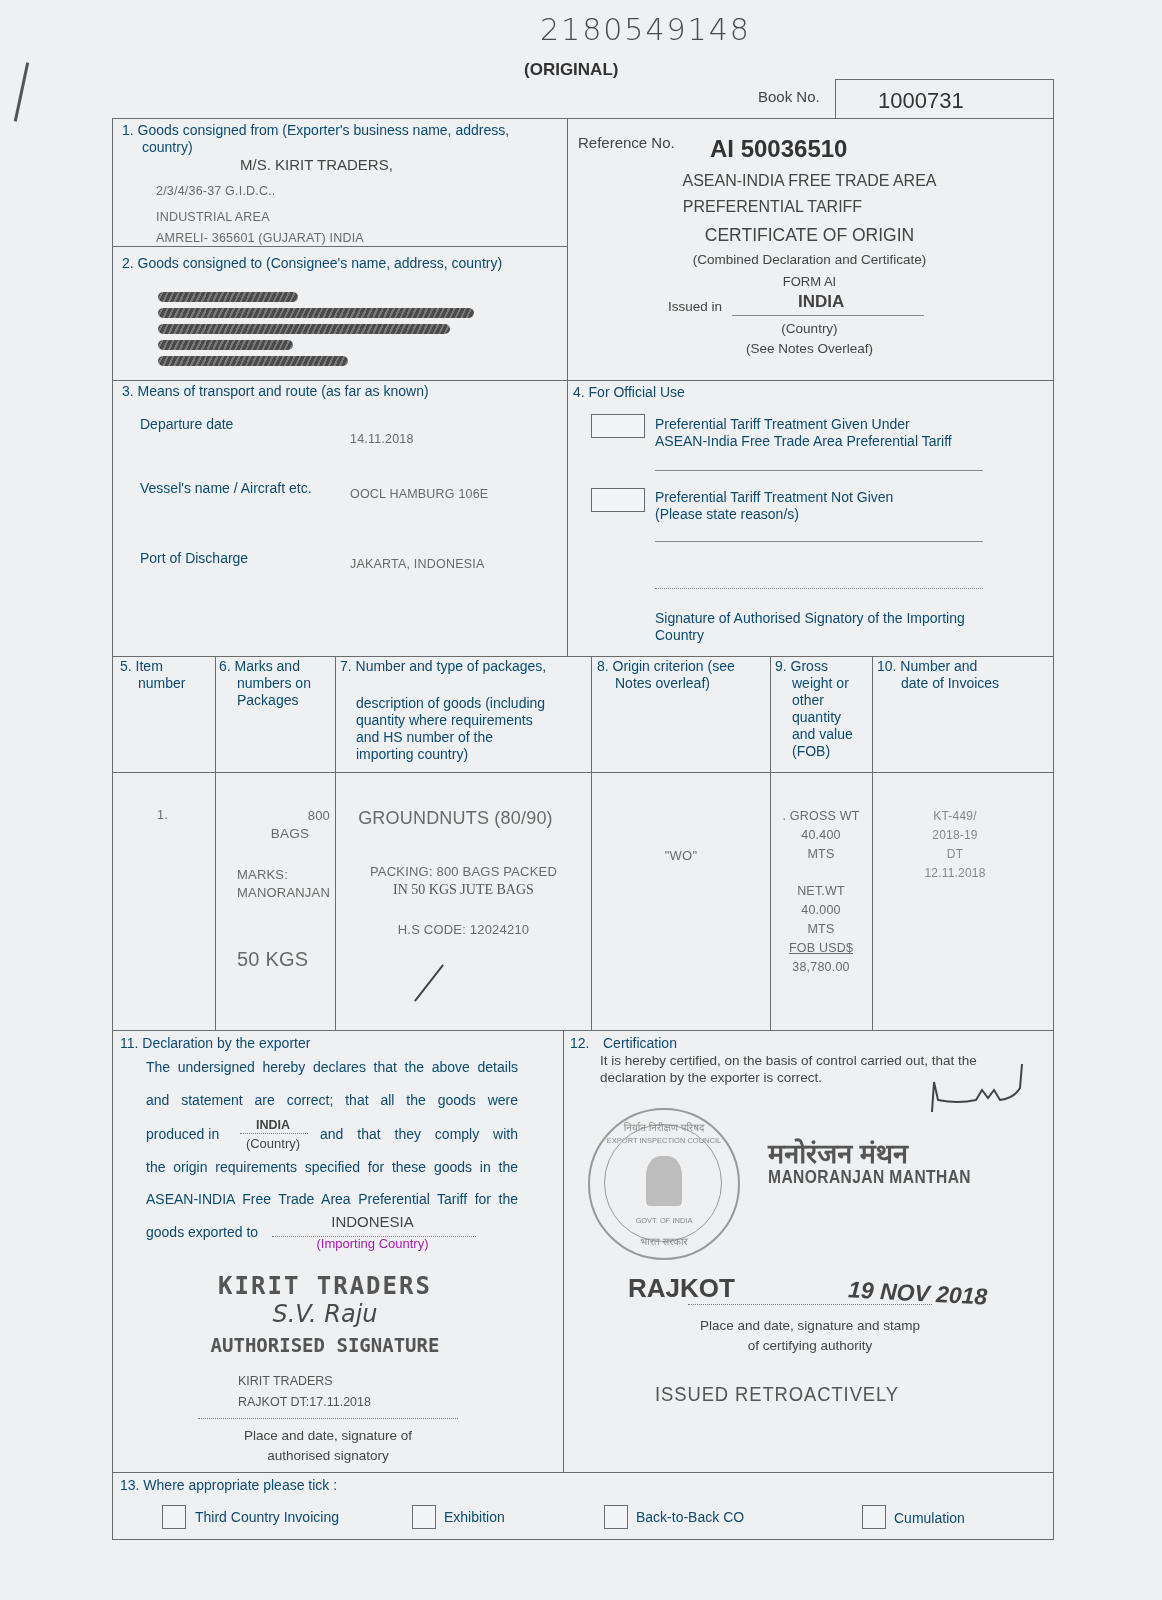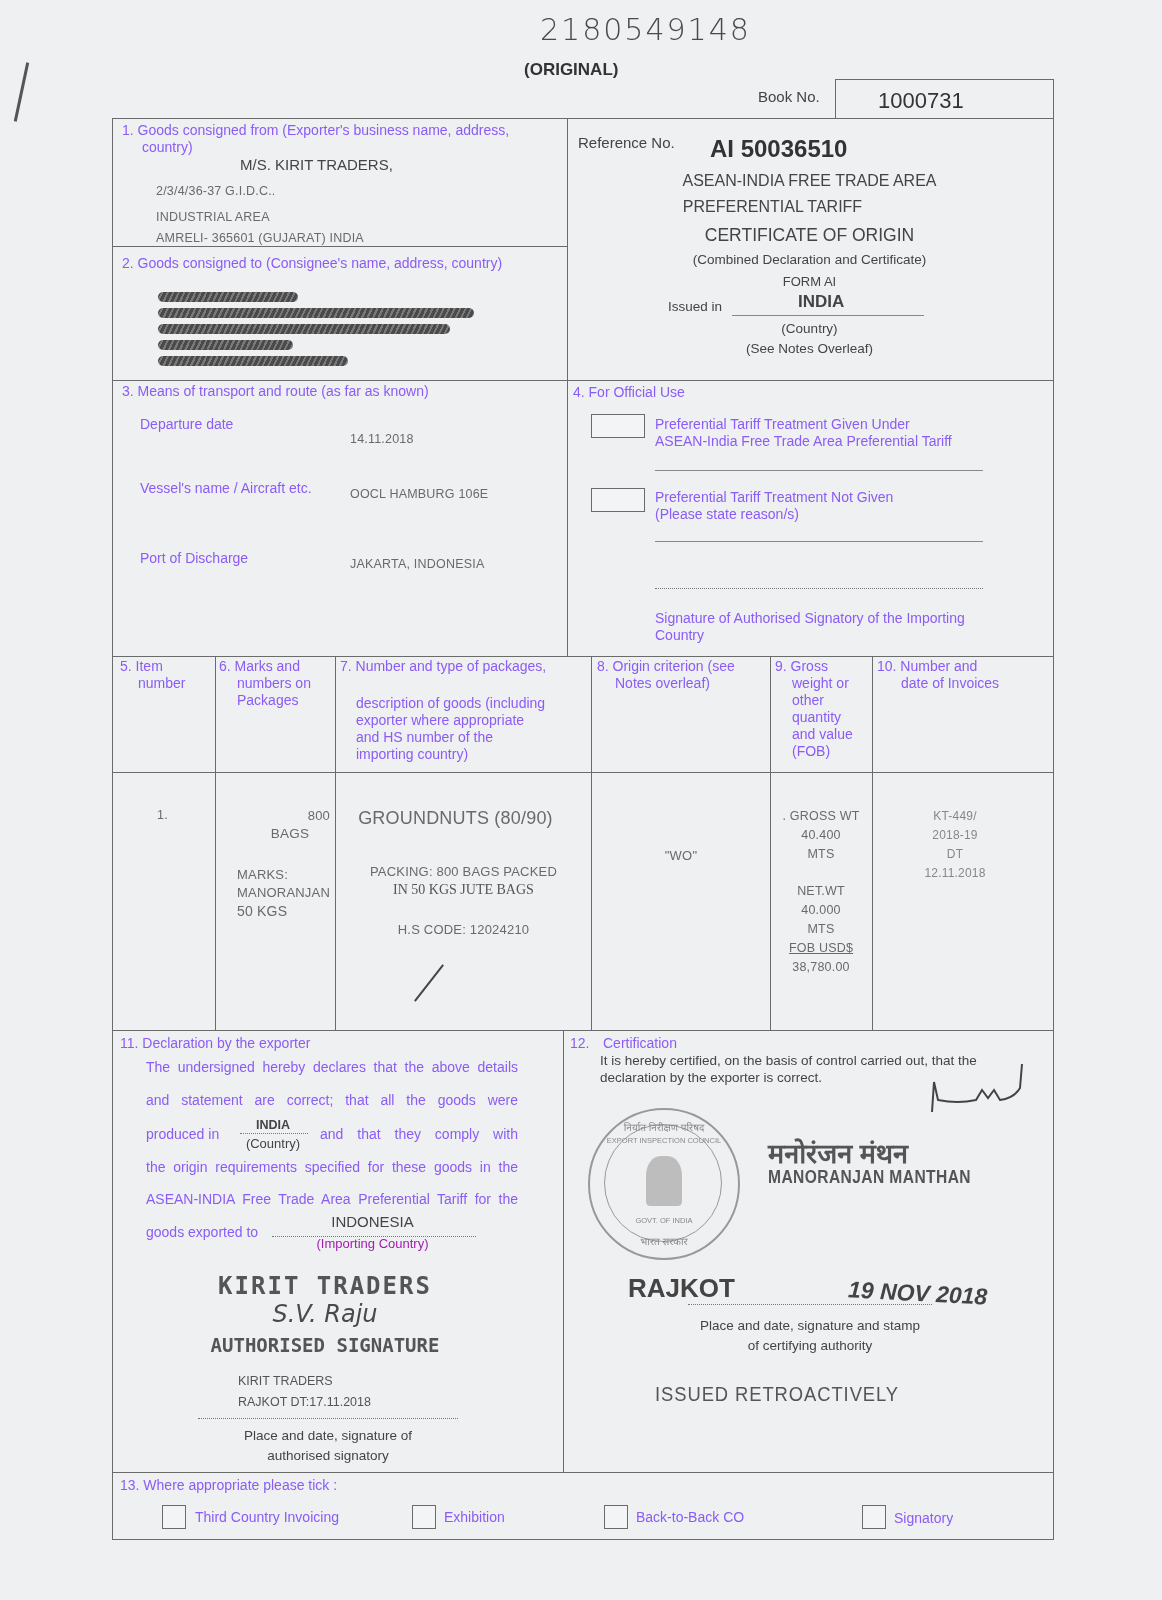--- a/index.html
+++ b/index.html
@@ -7,21 +7,21 @@
     width: 1162px; height: 1600px; position: relative; overflow: hidden;
     background: #eef0f1;
     font-family: "Liberation Sans", sans-serif;
     color: #3d3d3d;
   }
   .page { position: absolute; left: 0; top: 0; width: 1162px; height: 1600px; }
   .abs { position: absolute; }
   .hand { font-family: "DejaVu Sans", sans-serif; color: #4a4a4a; font-weight: 300; }
   .line-h { position: absolute; height: 0; border-top: 1.5px solid #6b6b6b; }
   .line-v { position: absolute; width: 0; border-left: 1.5px solid #6b6b6b; }
-  .lbl { font-size: 14px; color: #8b5cf6; line-height: 17px; }
+  .lbl { font-size: 14px; color: #0c4a6e; line-height: 17px; }
   .val { font-size: 12.5px; color: #6a6a6a; letter-spacing: 0.2px; }
   .center { text-align: center; }
   .cb { position: absolute; border: 1.5px solid #6b6b6b; background: #f3f4f5; }
   .dotline { position: absolute; border-top: 1px dotted #777; height: 0; }
   .solidline { position: absolute; border-top: 1px solid #888; height: 0; }
   .scribble {
     position: absolute; height: 10px; border-radius: 5px;
     background: repeating-linear-gradient(115deg, #4a4a4a 0 3px, #7a7a7a 3px 5px);
   }
   .stamp-text { font-family: "DejaVu Sans Mono", monospace; font-weight: bold; color: #555; }
@@ -122,21 +122,21 @@
     <div style="padding-left:18px;">number</div>
   </div>
   <div class="abs lbl" style="left:219px;top:658px;">
     <div>6. Marks and</div>
     <div style="padding-left:18px;">numbers on</div>
     <div style="padding-left:18px;">Packages</div>
   </div>
   <div class="abs lbl" style="left:340px;top:658px;">
     <div>7. Number and type of packages,</div>
     <div style="padding-left:16px;margin-top:20px;">description of goods (including</div>
-    <div style="padding-left:16px;">exporter where appropriate</div>
+    <div style="padding-left:16px;">quantity where requirements</div>
     <div style="padding-left:16px;">and HS number of the</div>
     <div style="padding-left:16px;">importing country)</div>
   </div>
   <div class="abs lbl" style="left:597px;top:658px;">
     <div>8. Origin criterion (see</div>
     <div style="padding-left:18px;">Notes overleaf)</div>
   </div>
   <div class="abs lbl" style="left:775px;top:658px;">
     <div>9. Gross</div>
     <div style="padding-left:17px;">weight or</div>
@@ -150,21 +150,21 @@
     <div style="padding-left:24px;">date of Invoices</div>
   </div>
 
   <div>
     <div class="abs val" style="left:157px;top:808px;">1.</div>
     <div class="abs val center" style="left:250px;top:808px;width:80px;font-size:13px;text-align:right;">800</div>
     <div class="abs val center" style="left:250px;top:826px;width:80px;font-size:13.5px;">BAGS</div>
     <div class="abs val" style="left:237px;top:866px;font-size:13px;line-height:18px;">
       <div>MARKS:</div>
       <div>MANORANJAN</div>
-      <div style="font-size:14px;">50 KGS</div>
+      <div style="font-size:20px;margin-top:48px;">50 KGS</div>
     </div>
     <div class="abs val center" style="left:328px;top:808px;width:255px;font-size:18px;">GROUNDNUTS (80/90)</div>
     <div class="abs val center" style="left:336px;top:864px;width:255px;font-size:13px;">PACKING: 800 BAGS PACKED</div>
     <div class="abs center" style="left:336px;top:882px;width:255px;font-size:14px;font-family:'Liberation Serif',serif;color:#555;">IN 50 KGS JUTE BAGS</div>
     <div class="abs val center" style="left:336px;top:922px;width:255px;font-size:13px;">H.S CODE: 12024210</div>
     <div class="abs" style="left:428px;top:960px;width:2px;height:46px;background:#444;transform:rotate(38deg);"></div>
     <div class="abs val center" style="left:592px;top:848px;width:178px;font-size:13px;">"WO"</div>
     <div class="abs val center" style="left:771px;top:807px;width:100px;line-height:19px;">
       <div>. GROSS WT</div>
       <div>40.400</div>
@@ -241,15 +241,15 @@
   <div class="abs" style="left:655px;top:1383px;font-size:20px;color:#555;letter-spacing:1px;transform:scaleX(0.92);transform-origin:left;">ISSUED RETROACTIVELY</div>
 
   <div class="abs lbl" style="left:120px;top:1477px;">13. Where appropriate please tick :</div>
   <div class="cb" style="left:162px;top:1505px;width:22px;height:22px;"></div>
   <div class="abs lbl" style="left:195px;top:1509px;">Third Country Invoicing</div>
   <div class="cb" style="left:412px;top:1505px;width:22px;height:22px;"></div>
   <div class="abs lbl" style="left:444px;top:1509px;">Exhibition</div>
   <div class="cb" style="left:604px;top:1505px;width:22px;height:22px;"></div>
   <div class="abs lbl" style="left:636px;top:1509px;">Back-to-Back CO</div>
   <div class="cb" style="left:862px;top:1505px;width:22px;height:22px;"></div>
-  <div class="abs lbl" style="left:894px;top:1510px;">Signatory</div>
+  <div class="abs lbl" style="left:894px;top:1510px;">Cumulation</div>
 
 </div>
 
 </body></html>

